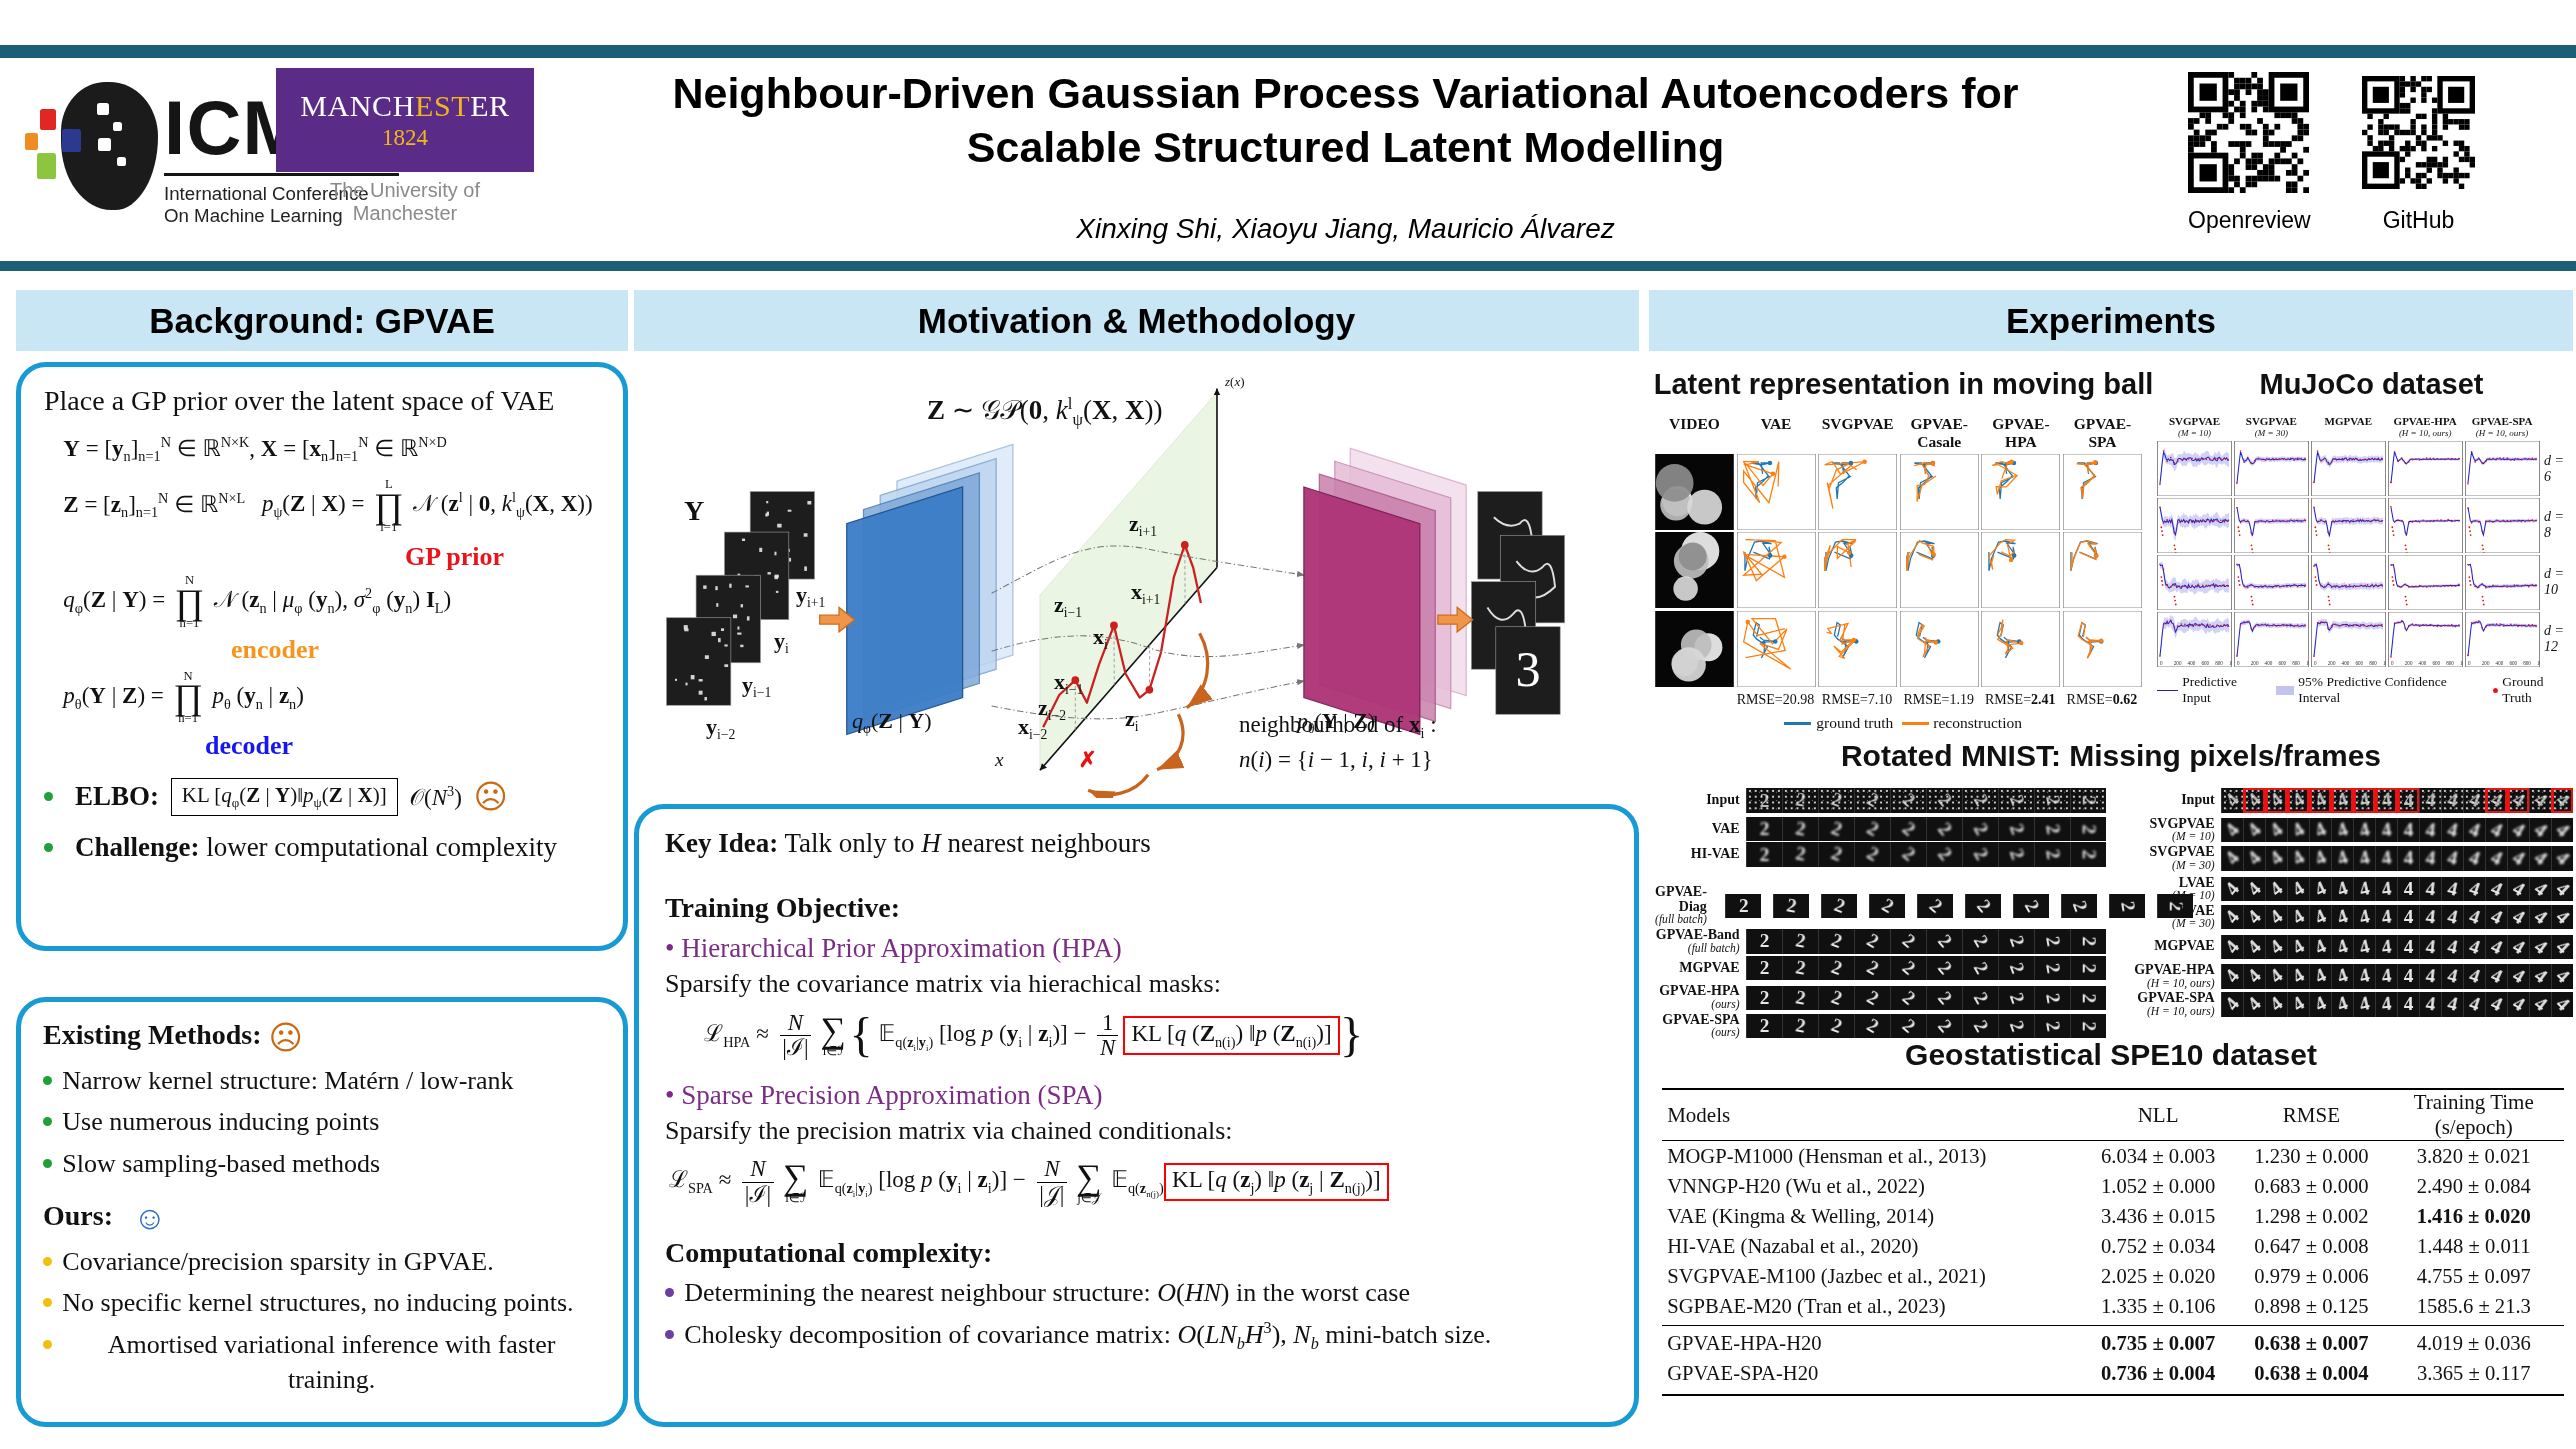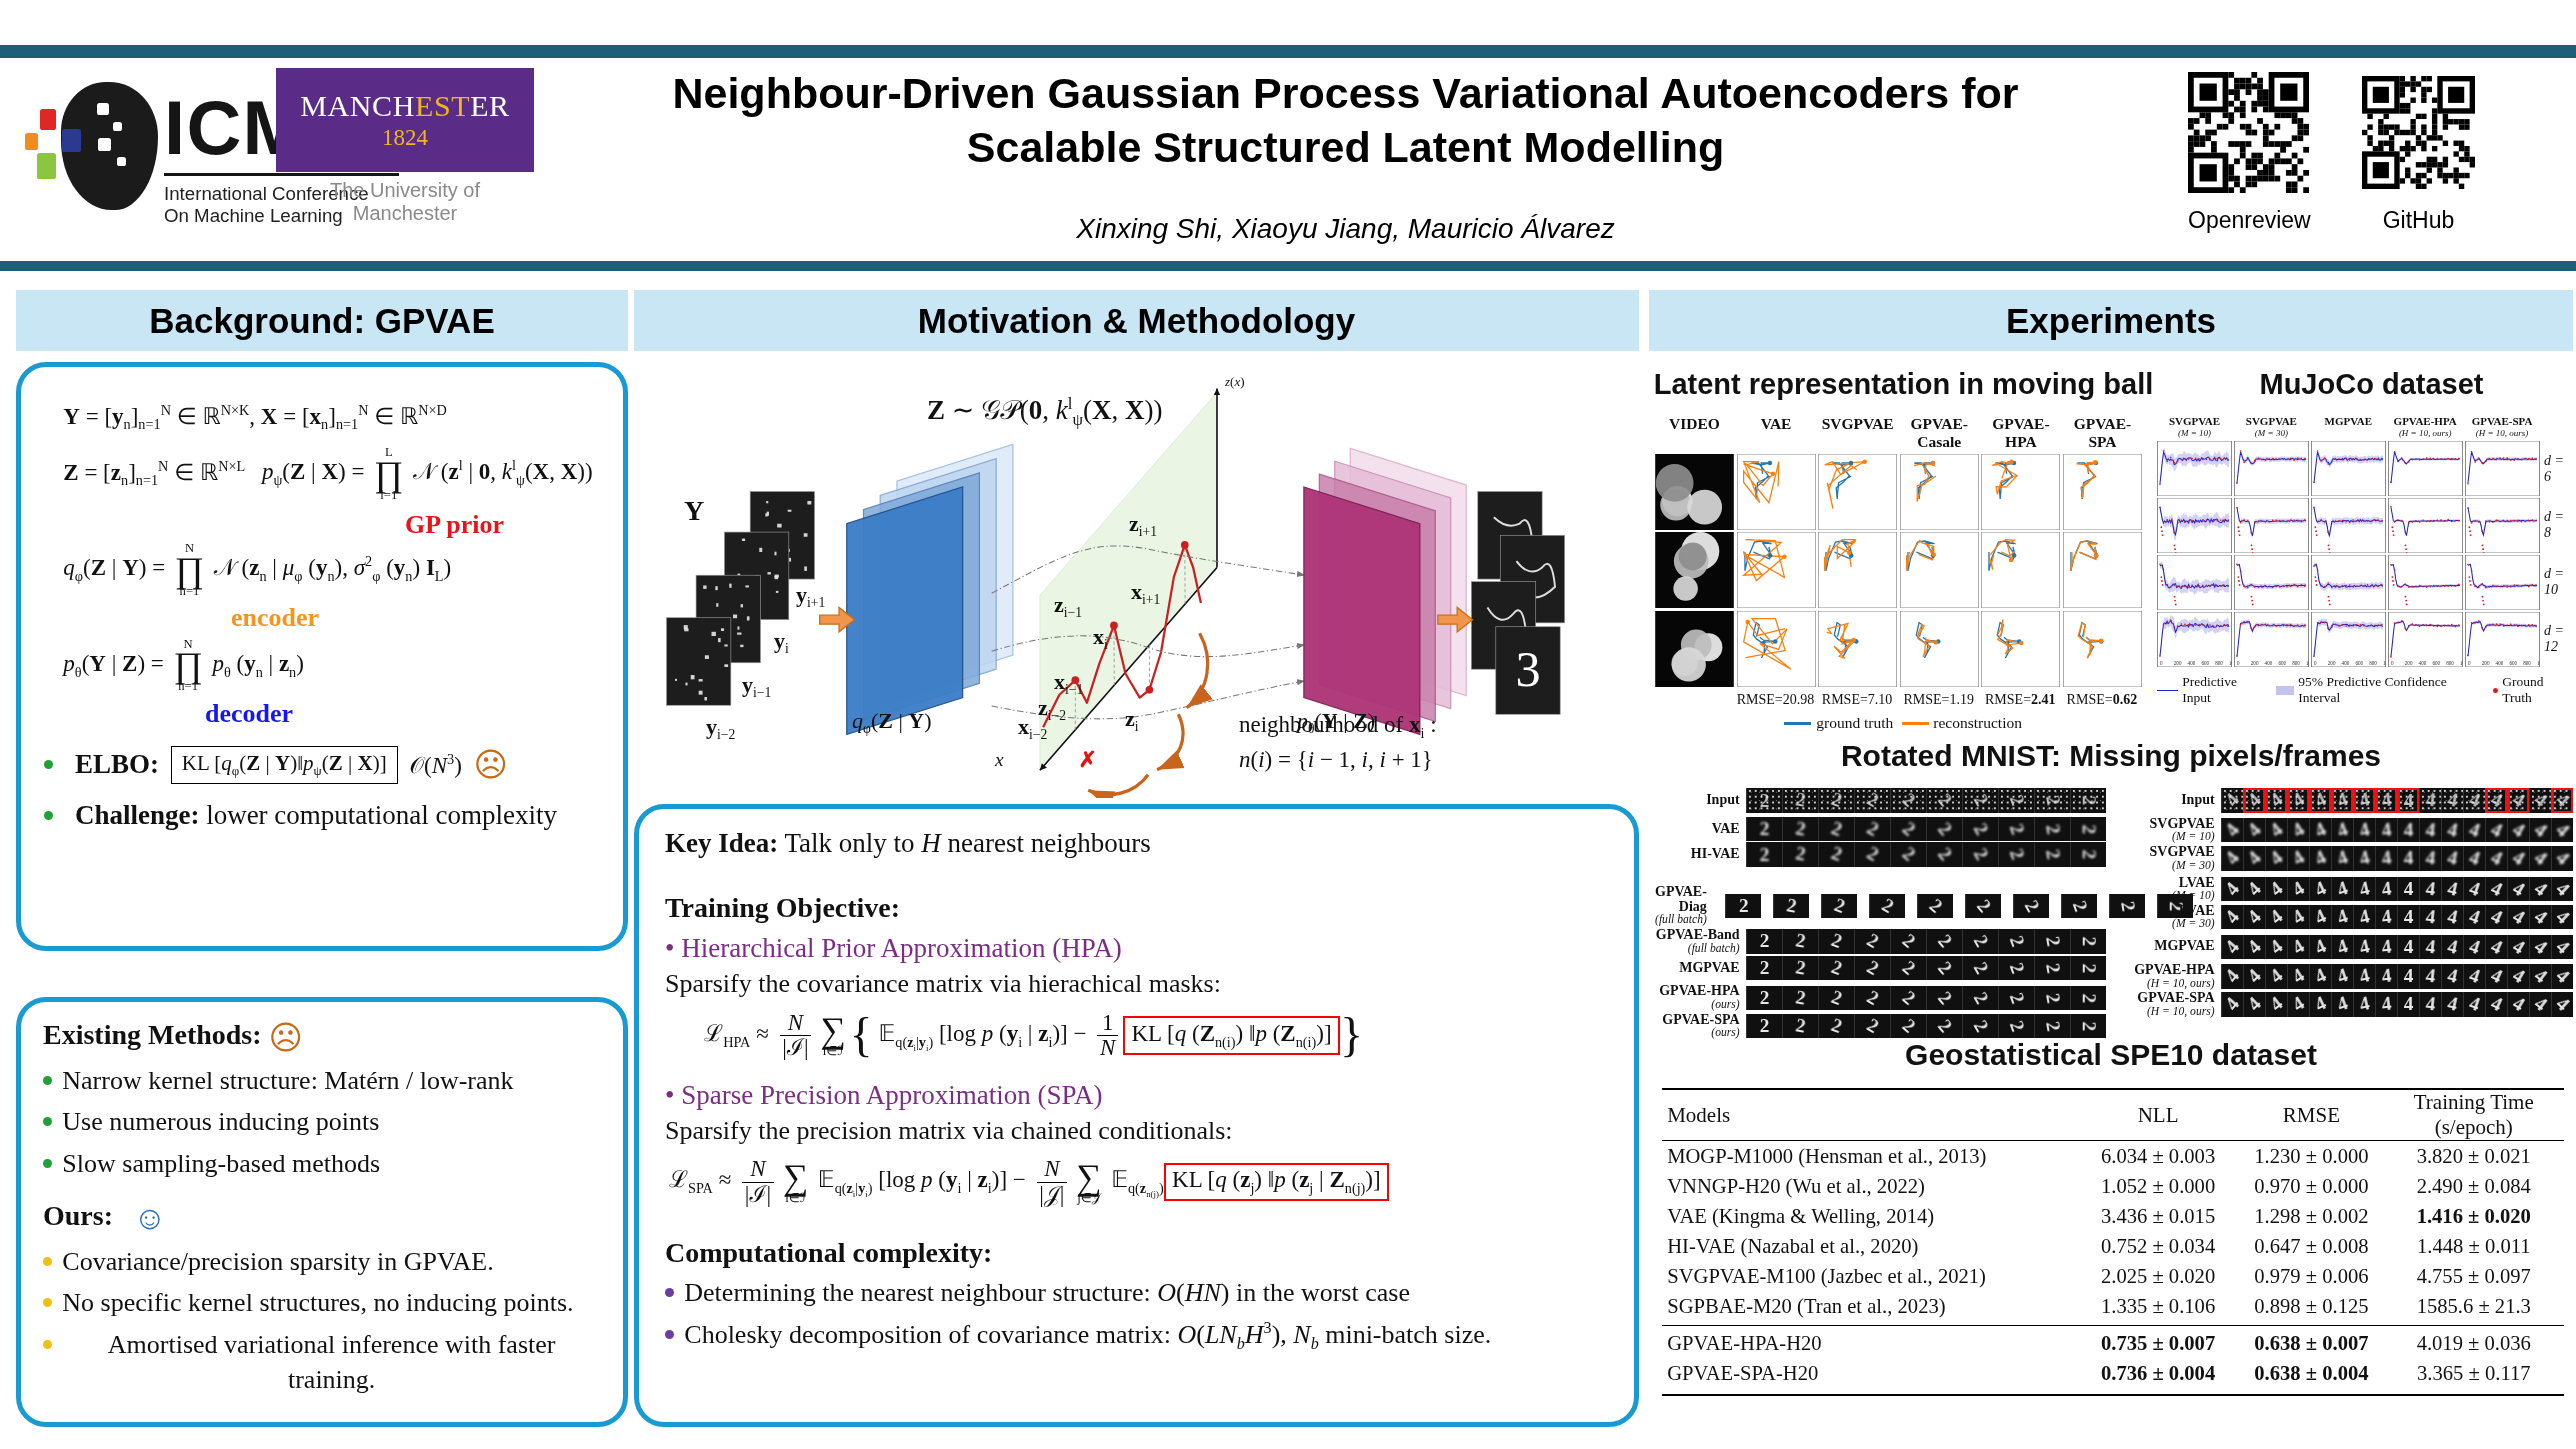--- a/index.html
+++ b/index.html
@@ -390,20 +390,21 @@
     </svg>
   <div class="qr-label" style="left:2188px;">Openreview</div>
   <div class="qr-label" style="left:2358px;">GitHub</div>
 
   <div class="teal-bar" style="top:261px;height:9.7px;"></div>
 
   <div class="colhead" style="left:16px;width:612px;">Background: GPVAE</div>
 
   <div class="bluebox" style="left:16px;top:362px;width:612px;height:589px;">
     <div style="padding:18px 23px;">
+      <div style="font-size:28px;">Place a GP prior over the latent space of VAE</div>
       <div class="eq" style="margin-top:16.7px;margin-left:19.3px;"><b>Y</b> = [<b>y</b><sub>n</sub>]<sub>n=1</sub><sup>N</sup> ∈ ℝ<sup>N×K</sup>,  <b>X</b> = [<b>x</b><sub>n</sub>]<sub>n=1</sub><sup>N</sup> ∈ ℝ<sup>N×D</sup></div>
       <div class="eq" style="margin-top:14px;margin-left:19.3px;display:flex;align-items:center;gap:16.7px;">
         <span><b>Z</b> = [<b>z</b><sub>n</sub>]<sub>n=1</sub><sup>N</sup> ∈ ℝ<sup>N×L</sup></span>
         <span><i>p</i><sub>ψ</sub>(<b>Z</b> | <b>X</b>) = <span class="bigop">
               <span class="lim">L</span>
               <span class="sym">∏</span>
               <span class="lim">l=1</span>
             </span> 𝒩 (<b>z</b><sup>l</sup> | <b>0</b>, <i>k</i><sup>l</sup><sub>ψ</sub>(<b>X</b>, <b>X</b>))</span>
       </div>
       <div class="lbl-red" style="margin-top:9px;margin-left:361px;">GP prior</div>
@@ -2210,21 +2211,21 @@
       </div>
       <div class="tr">
         <div class="c0">MOGP-M1000 (Hensman et al., 2013)</div>
         <div class="c">6.034 ± 0.003</div>
         <div class="c">1.230 ± 0.000</div>
         <div class="c">3.820 ± 0.021</div>
       </div>
       <div class="tr">
         <div class="c0">VNNGP-H20 (Wu et al., 2022)</div>
         <div class="c">1.052 ± 0.000</div>
-        <div class="c">0.970 ± 0.000</div>
+        <div class="c">0.683 ± 0.000</div>
         <div class="c">2.490 ± 0.084</div>
       </div>
       <div class="tr">
         <div class="c0">VAE (Kingma &amp; Welling, 2014)</div>
         <div class="c">3.436 ± 0.015</div>
         <div class="c">1.298 ± 0.002</div>
         <div class="c"><b>1.416 ± 0.020</b></div>
       </div>
       <div class="tr">
         <div class="c0">HI-VAE (Nazabal et al., 2020)</div>

